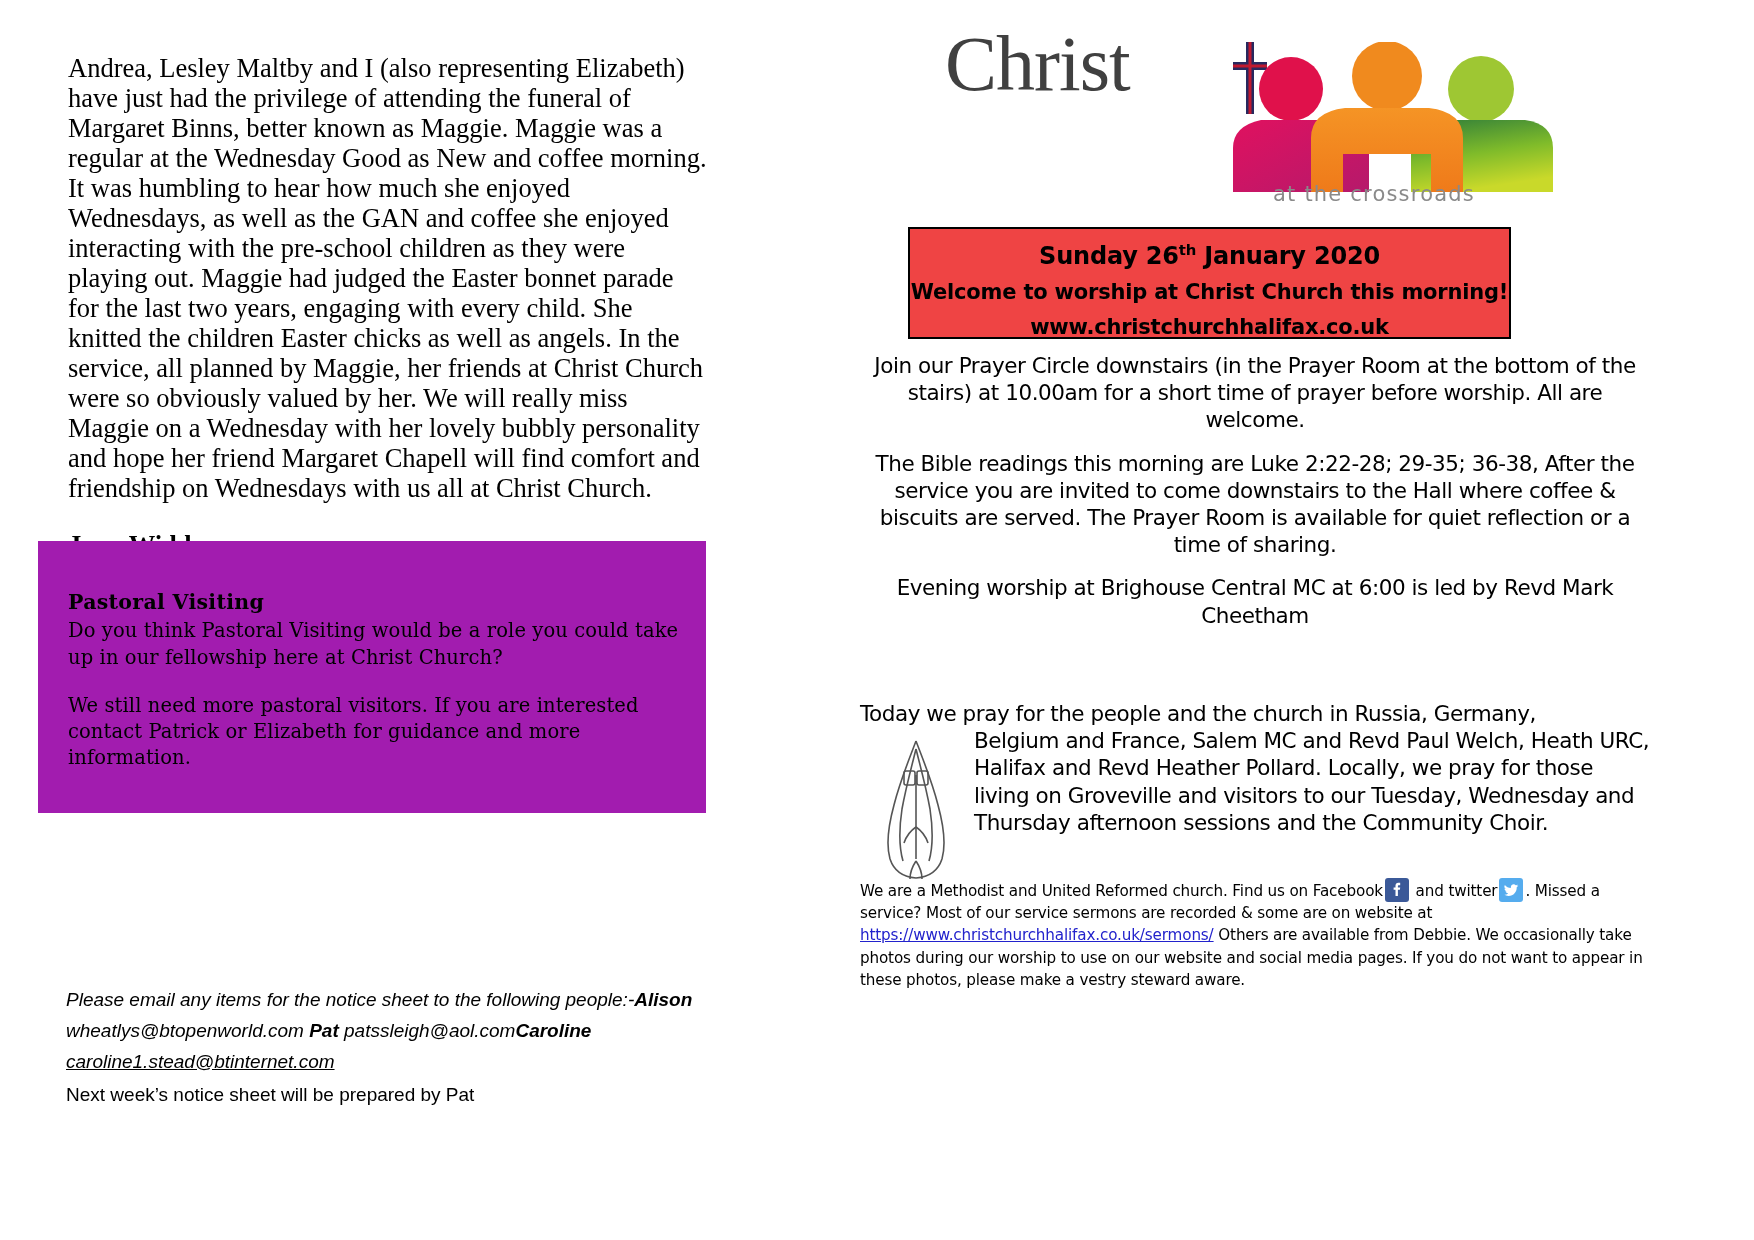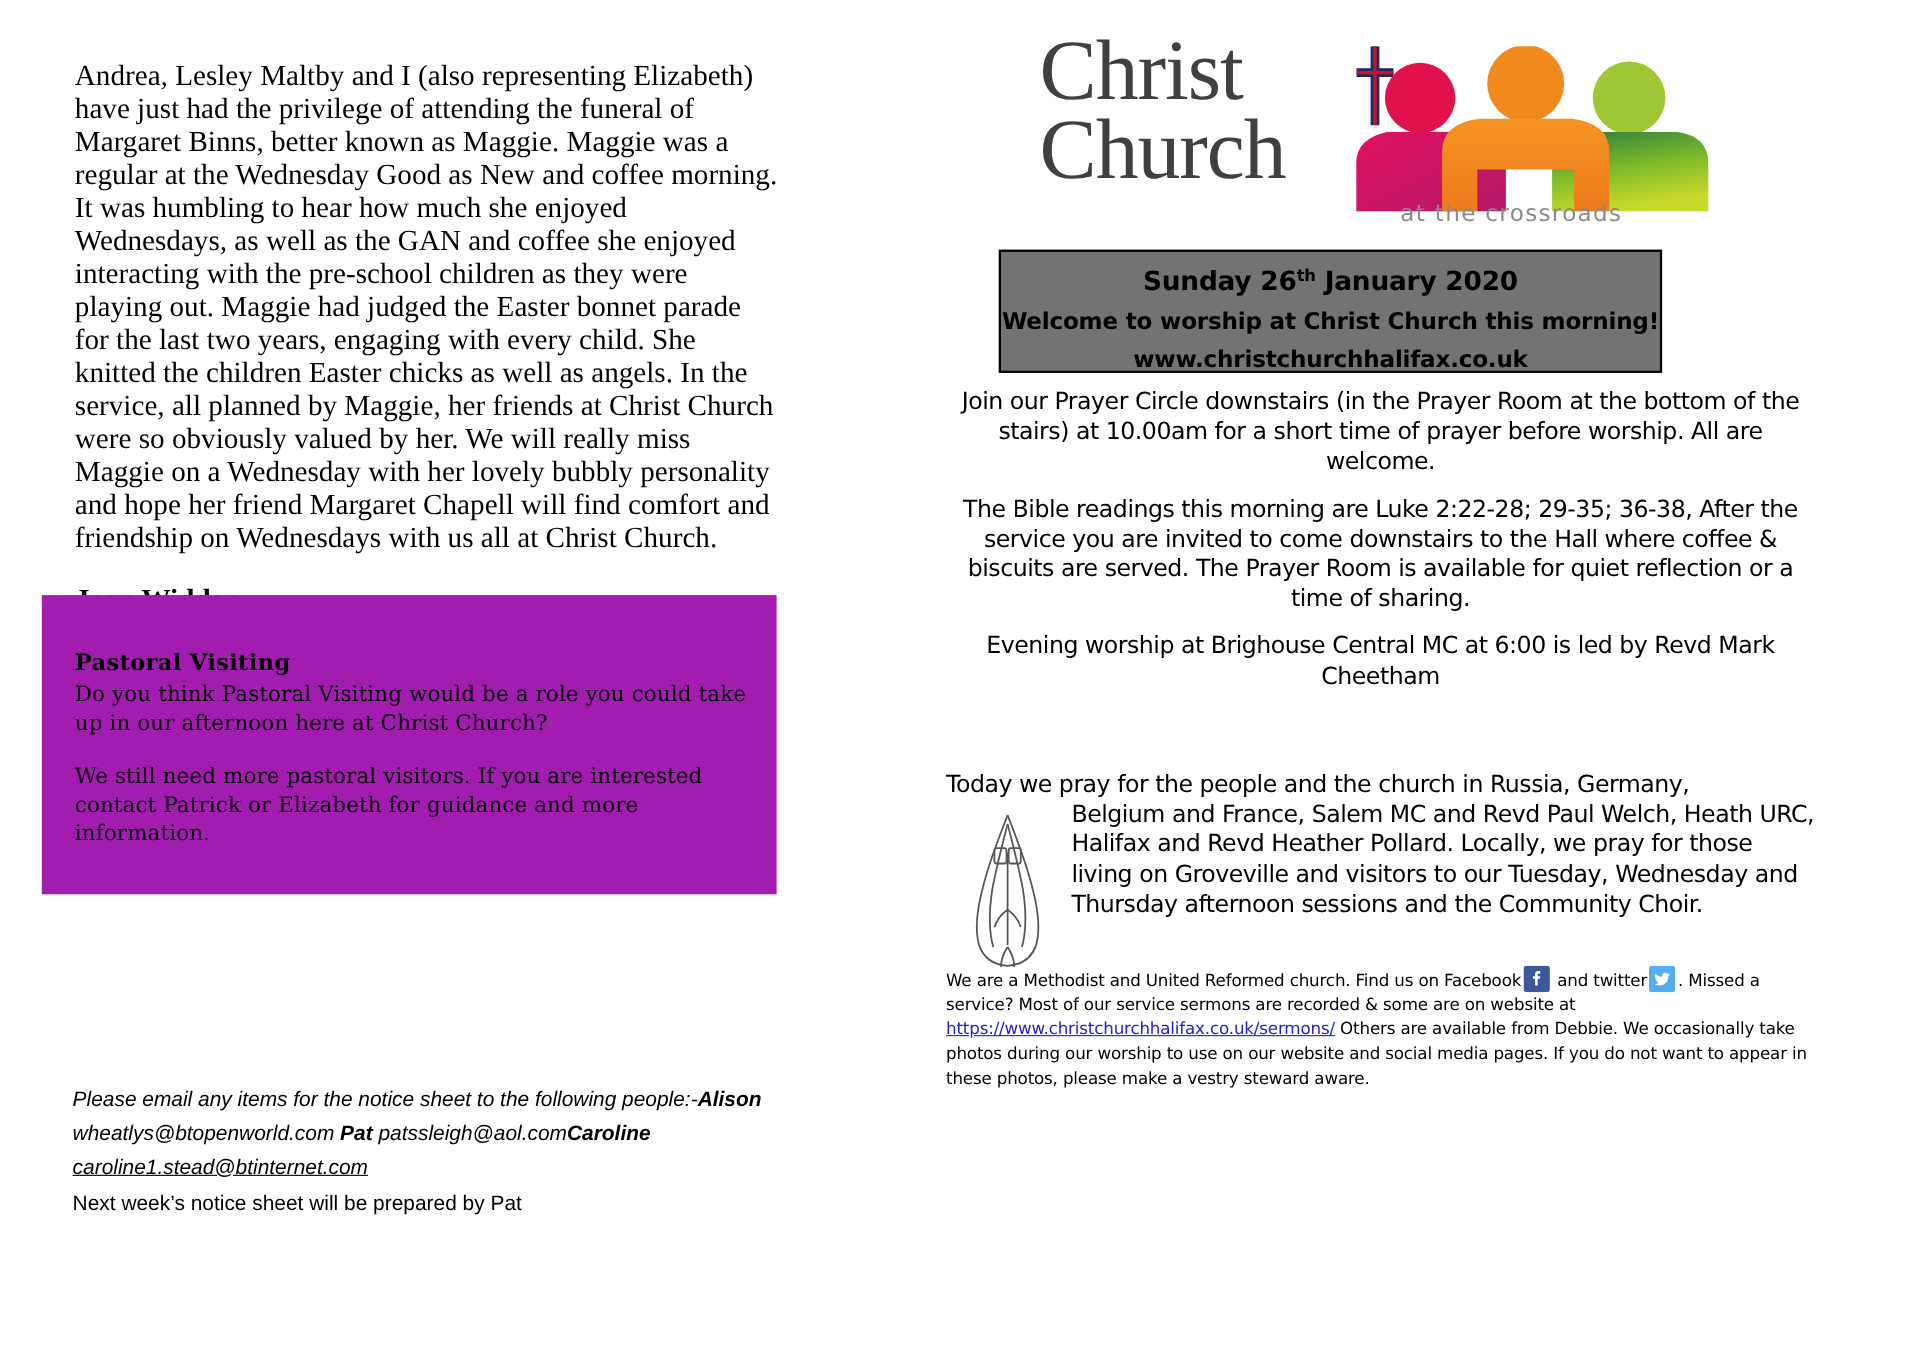--- a/index.html
+++ b/index.html
@@ -144,21 +144,21 @@
 
   
   #date-box {
     position: absolute;
     left: 48px;
     top: 227px;
     width: 603px;
     height: 112px;
     box-sizing: border-box;
     border: 2.5px solid #000;
-    background: #737373;
+    background: #ef4444;
     text-align: center;
     padding-top: 14px;
   }
   #date-box .db-line {
     font-family: "DejaVu Sans", sans-serif;
     font-weight: bold;
     font-size: 24px;
     line-height: 1.0;
     letter-spacing: -0.2px;
   }
@@ -242,42 +242,41 @@
 <body>
 
 <div id="left-column">
   <p id="main-article">Andrea, Lesley Maltby and I (also representing Elizabeth) have just had the privilege of attending the funeral of Margaret Binns, better known as Maggie. Maggie was a regular at the Wednesday Good as New and coffee morning. It was humbling to hear how much she enjoyed Wednesdays, as well as the GAN and coffee she enjoyed interacting with the pre-school children as they were playing out. Maggie had judged the Easter bonnet parade for the last two years, engaging with every child. She knitted the children Easter chicks as well as angels. In the service, all planned by Maggie, her friends at Christ Church were so obviously valued by her. We will really miss Maggie on a Wednesday with her lovely bubbly personality and hope her friend Margaret Chapell will find comfort and friendship on Wednesdays with us all at Christ Church.</p>
   <p id="article-signature">Joan Widdop</p>
 </div>
 
 <div id="pastoral-box">
   <div id="pastoral-inner">
     <div id="pastoral-heading">Pastoral Visiting</div>
-    <p class="pastoral-para">Do you think Pastoral Visiting would be a role you could take up in our afternoon here at Christ Church?</p>
+    <p class="pastoral-para">Do you think Pastoral Visiting would be a role you could take up in our fellowship here at Christ Church?</p>
     <div class="pastoral-gap"></div>
     <p class="pastoral-para">We still need more pastoral visitors.  If you are interested contact Patrick or Elizabeth for guidance and more information.</p>
   </div>
 </div>
 
 <div id="email-block">
   <span class="ital">Please email any items for the notice sheet to the following people:-</span><span class="bi">Alison</span>
   <span class="ital">wheatlys@btopenworld.com</span>
   <span class="bi">Pat</span>
   <span class="ital">patssleigh@aol.com</span><span class="bi">Caroline</span>
   <br>
   <a href="#" id="email-link">caroline1.stead@btinternet.com</a>
   <div id="next-week-line">Next week’s notice sheet will be prepared by Pat</div>
 </div>
 
 <div id="right-column">
 
   <div id="logo">
     <div id="logo-wordmark">
       <div>Christ</div>
-      <div>Church</div>
     </div>
     <svg id="logo-cross" viewBox="0 0 34 72">
       <rect x="13" y="0" width="8" height="72" fill="#28285e"></rect>
       <rect x="0" y="20" width="34" height="8" fill="#28285e"></rect>
       <rect x="15.5" y="0" width="3" height="72" fill="#c0182f"></rect>
       <rect x="0" y="22.5" width="34" height="3" fill="#c0182f"></rect>
     </svg>
     <svg id="logo-figures" viewBox="0 0 350 160">
       <defs>
         <linearGradient id="gred" x1="0" y1="0" x2="1" y2="1">

